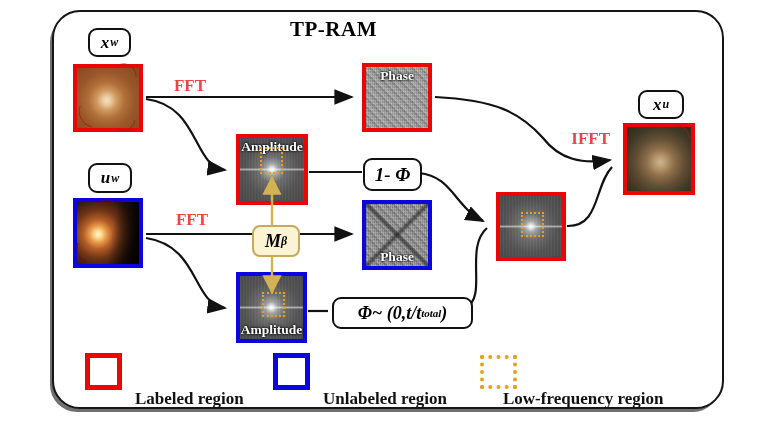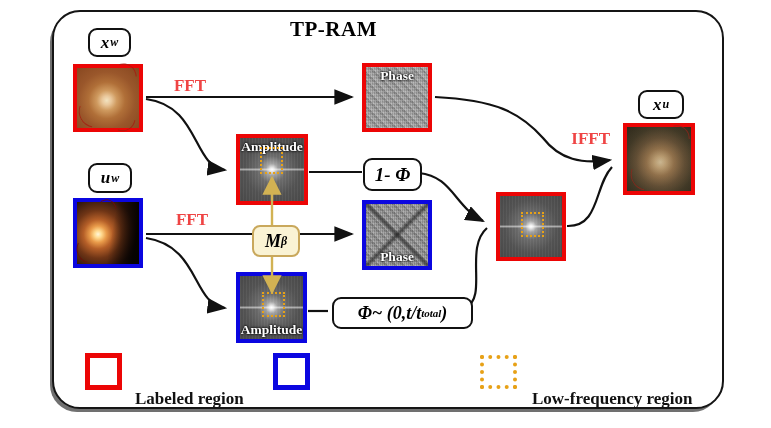--- a/index.html
+++ b/index.html
@@ -91,21 +91,21 @@
   .ifft{left:558px;top:129px;width:52px;text-align:right;}
 
   svg.wires{position:absolute;left:0;top:0;z-index:5;pointer-events:none;}
 
   
   .legend-swatch{position:absolute;box-sizing:border-box;background:#fff;z-index:6;}
   .sw-red{left:85px;top:353px;width:37px;height:37px;border:5px solid #ec0505;}
   .sw-blue{left:273px;top:353px;width:37px;height:37px;border:5px solid #0b06e0;}
   .sw-dot{left:480px;top:355px;width:37px;height:34px;border:4px dotted #e7a117;}
   .legend-label{position:absolute;top:362px;font-weight:bold;font-size:17px;color:#111;z-index:6;margin-top:27px;}
-  .ll-1{left:135px;} .ll-2{left:323px;} .ll-3{left:532px;}
+  .ll-1{left:135px;} .ll-2{left:323px;} .ll-3{left:503px;}
 </style>
 </head>
 <body>
 
 <div class="canvas">
 
   <div class="frame"></div>
 
   <div class="title">TP-RAM</div>
 
@@ -189,16 +189,17 @@
       <span>)</span>
   </div>
   <div class="opbox box-mask">
     <span>M</span>
       <sub>β</sub>
   </div>
 
   <div class="legend-swatch sw-red"></div>
   <div class="legend-label ll-1">Labeled region</div>
   <div class="legend-swatch sw-blue"></div>
+  <div class="legend-label ll-2">Unlabeled region</div>
   <div class="legend-swatch sw-dot"></div>
   <div class="legend-label ll-3">Low-frequency region</div>
 
 </div>
 
 </body></html>

